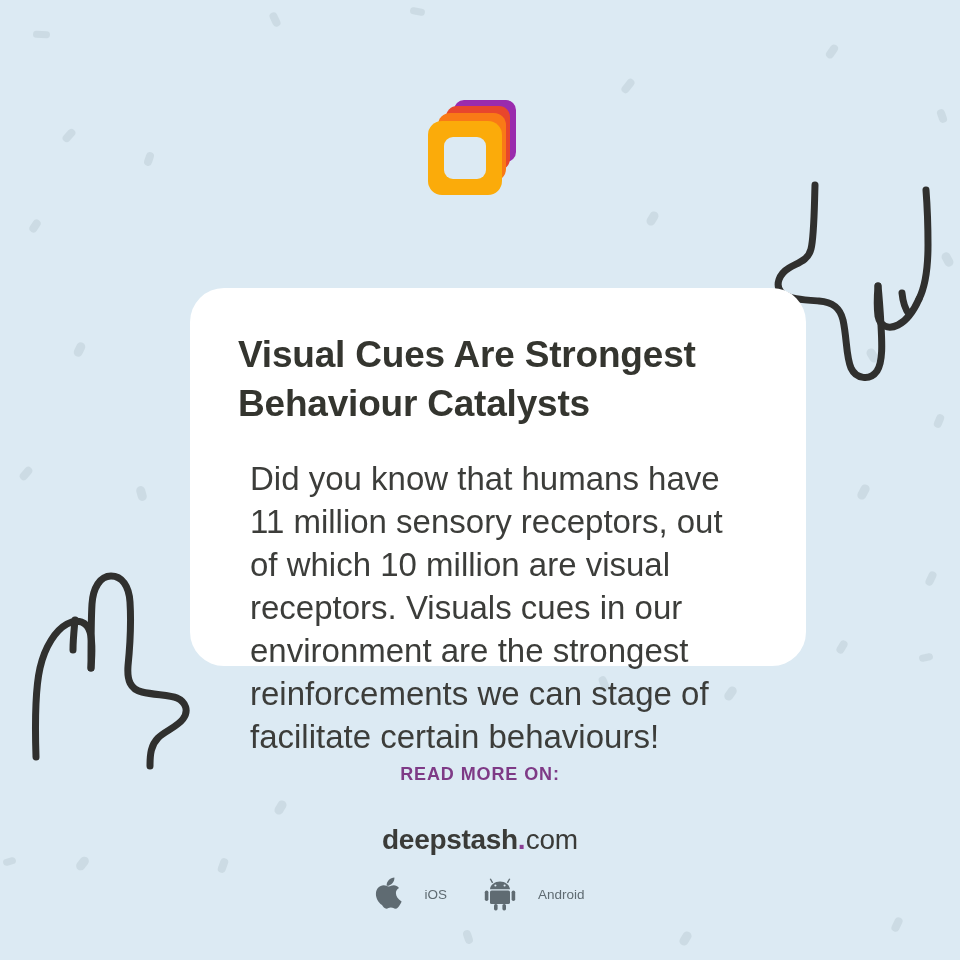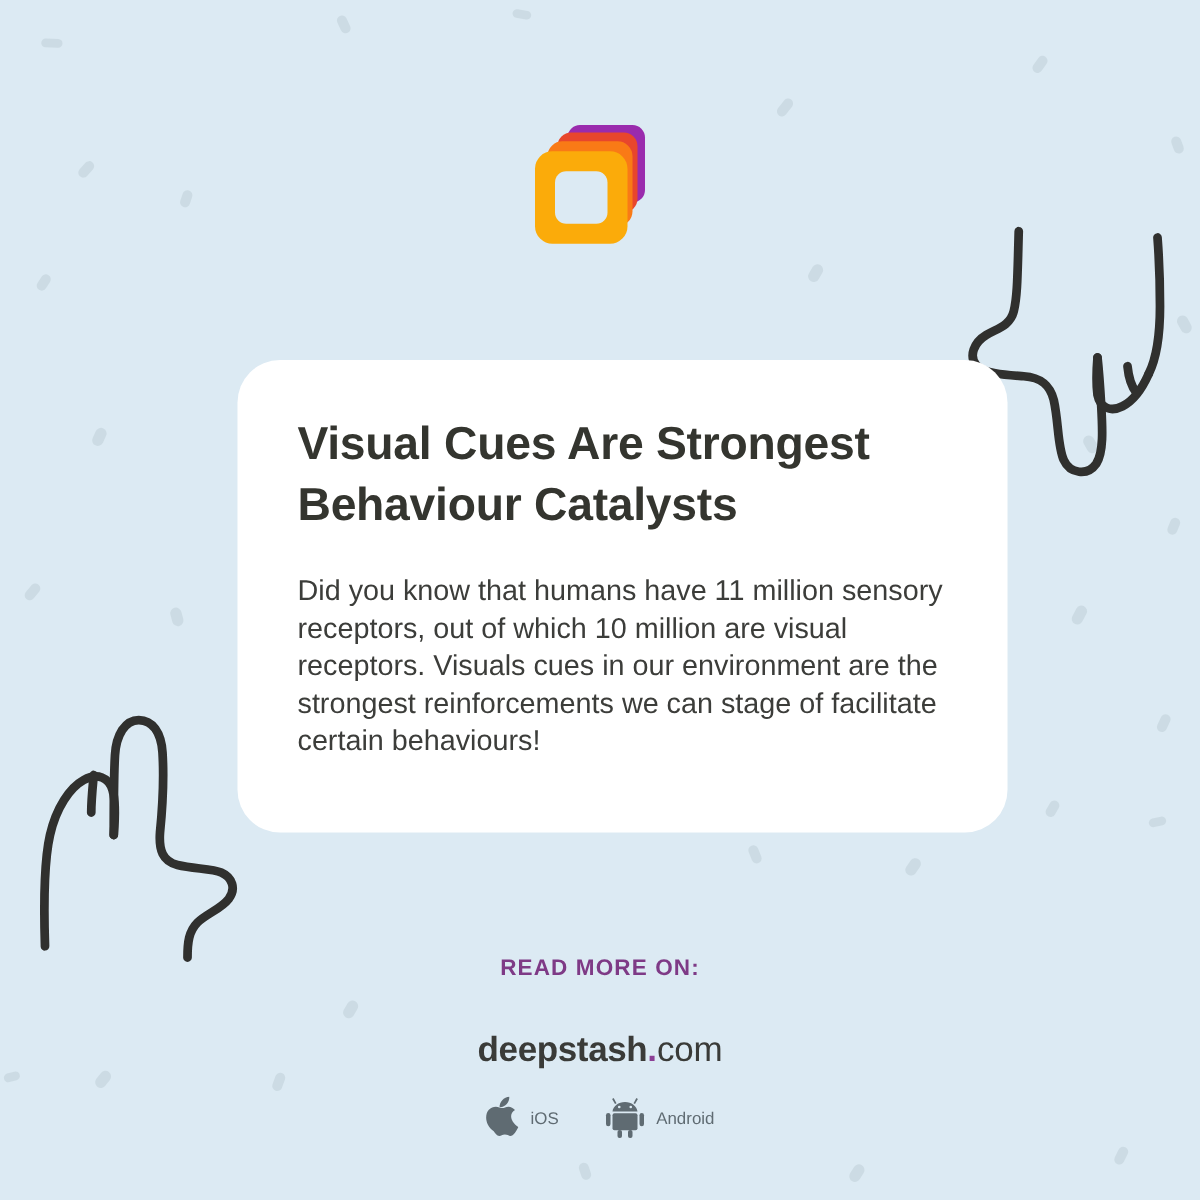--- a/index.html
+++ b/index.html
@@ -94,24 +94,24 @@
   }
   #card-title {
     font-size: 37px;
     font-weight: 700;
     line-height: 1.33;
     color: #34352f;
     letter-spacing: -0.2px;
     margin: 0 0 30px 0;
   }
   #card-body {
-    font-size: 23px;
+    font-size: 33px;
     line-height: 1.3;
     color: #3c3d3a;
-    margin: 0;
+    margin: 12px;
     font-weight: 400;
   }
 
   
   #footer {
     position: absolute;
     left: 0;
     right: 0;
     top: 764px;
     text-align: center;
@@ -136,21 +136,21 @@
   #stores {
     margin-top: 21px;
     display: flex;
     justify-content: center;
     align-items: center;
     gap: 36px;
   }
   .store {
     display: flex;
     align-items: center;
-    gap: 8px;
+    gap: 21px;
   }
   .store-label {
     font-size: 13.5px;
     color: #5f6b72;
   }
   .store svg { display: block; }
 </style>
 </head>
 <body>
 

